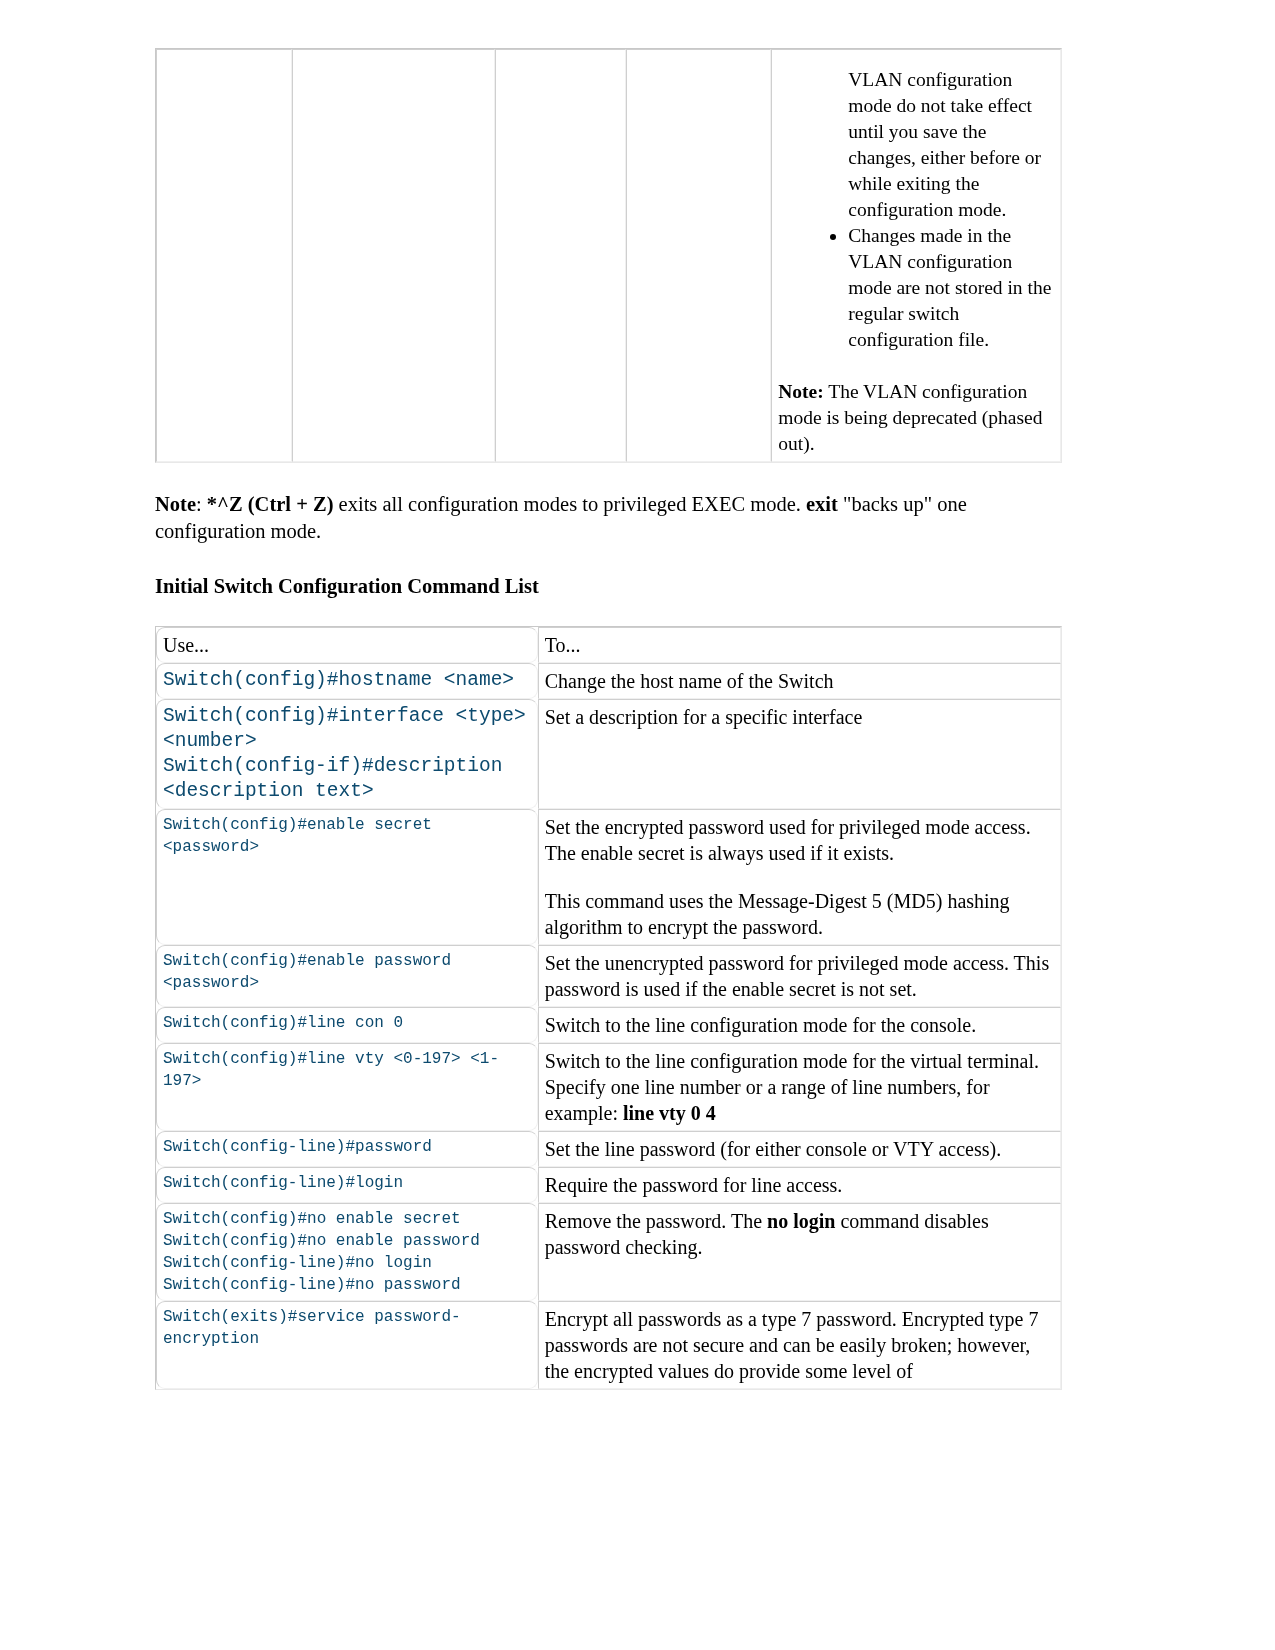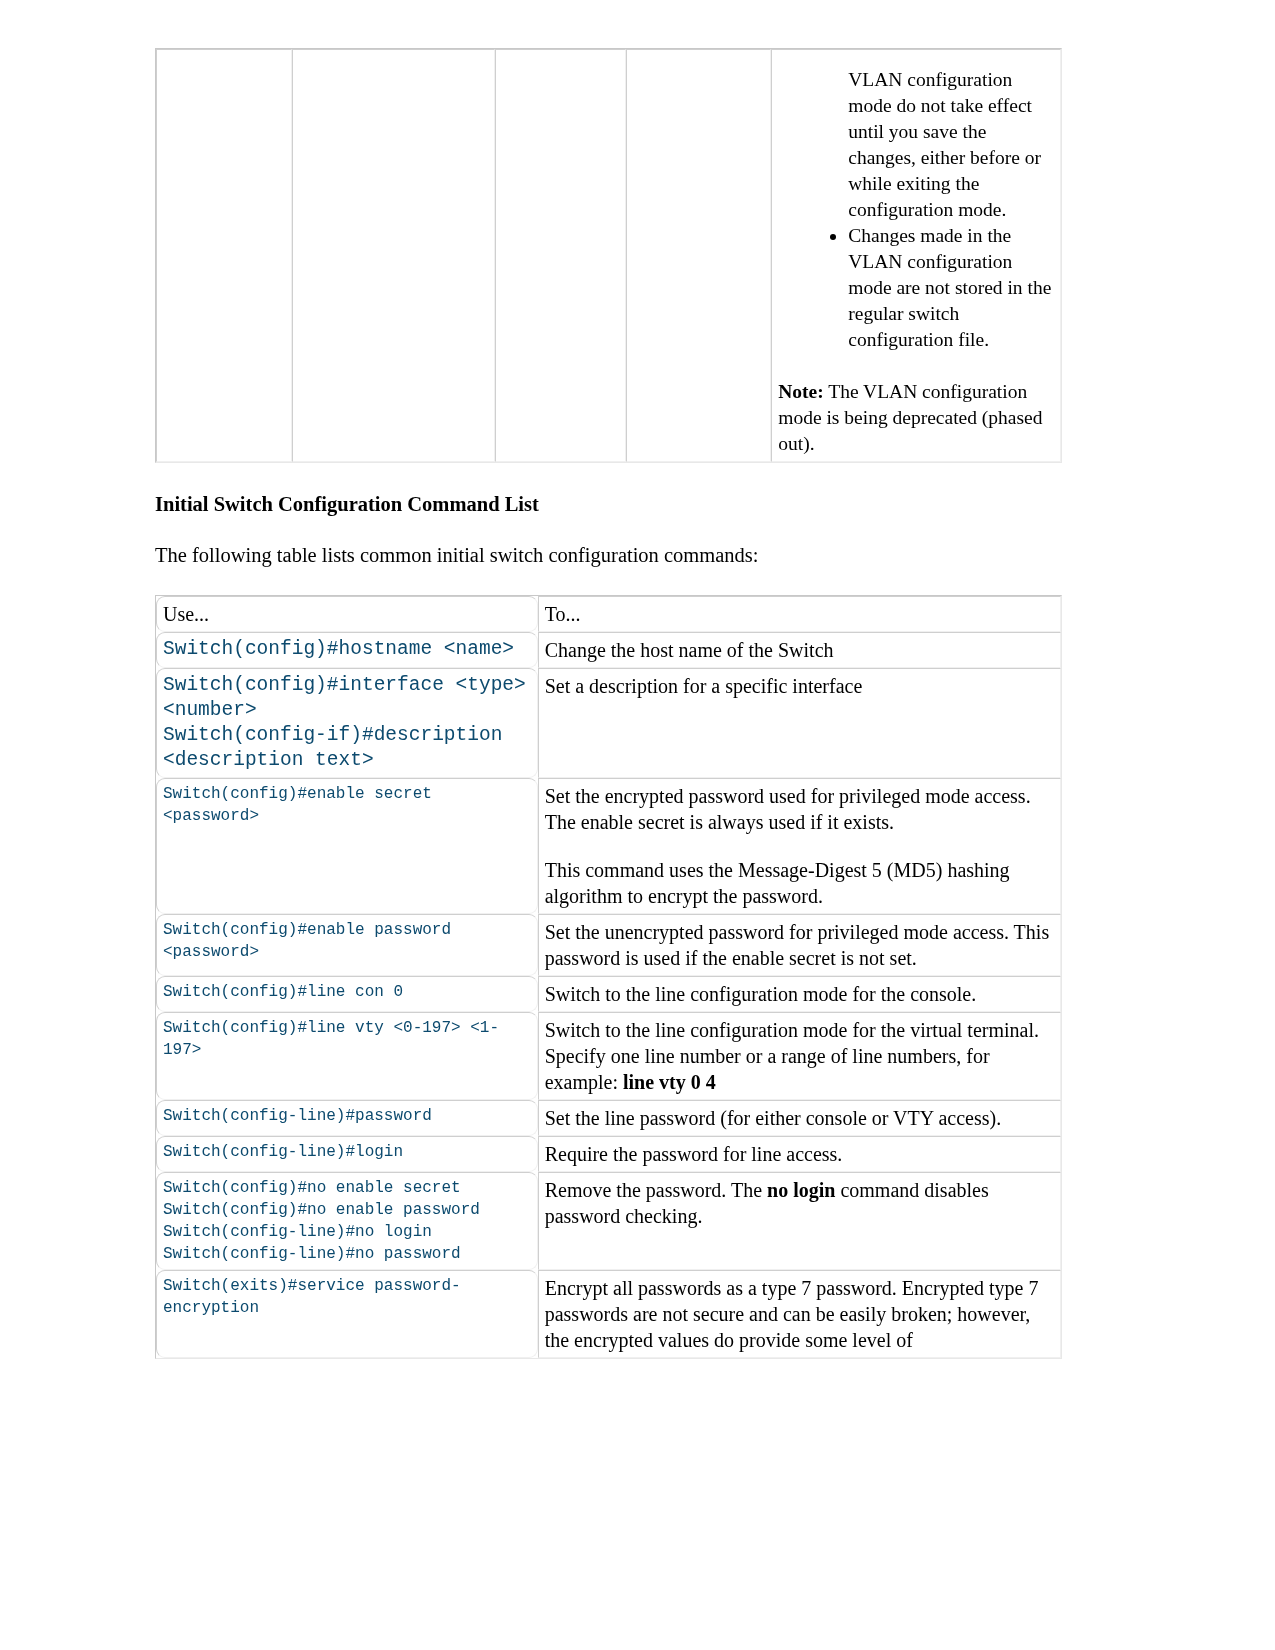--- a/index.html
+++ b/index.html
@@ -157,24 +157,26 @@
             </ul>
             <div class="note-para">
               <span class="lead">Note:</span><span> The VLAN configuration mode is being deprecated (phased out).</span>
             </div>
           </div>
         </td>
       </tr>
     </tbody>
   </table>
 
+  <p class="body-para first">
+    <span class="b">Note</span><span>: </span><span class="b">*^Z (Ctrl + Z)</span><span> exits all configuration modes to privileged EXEC mode. </span><span class="b">exit</span><span> "backs up" one configuration mode.</span>
+  </p>
 
   <h3 class="section-head">Initial Switch Configuration Command List</h3>
 
-  <p class="body-para">The following table lists common initial switch configuration commands:</p>
 
   <table class="doc-table cmd-table">
     <tbody id="cmd-tbody">
       <tr>
         <td class="col-use va-mid">
           <div class="hdr-cell">Use...</div>
         </td>
         <td class="col-to va-mid">
           <div class="hdr-cell">To...</div>
         </td>

